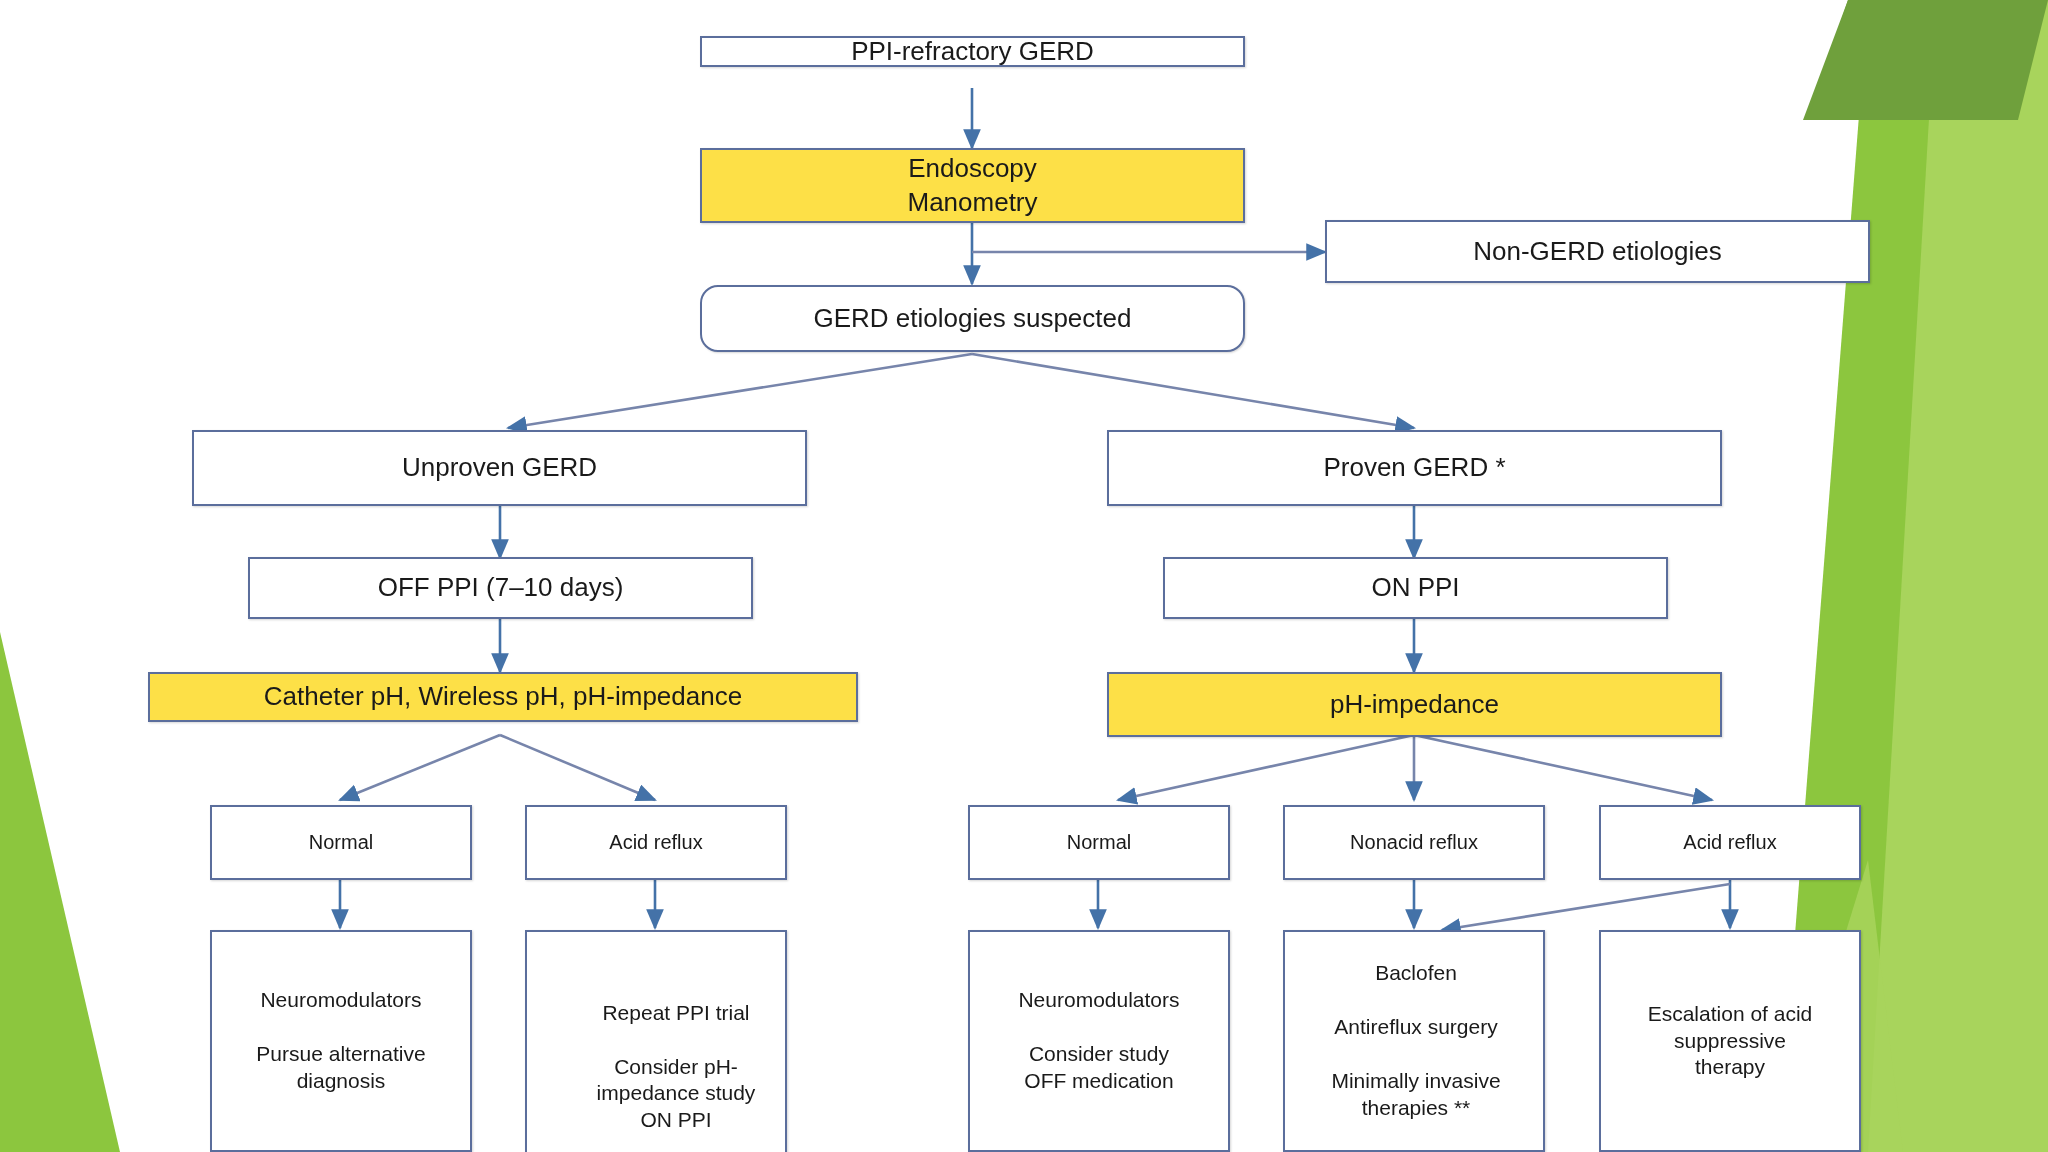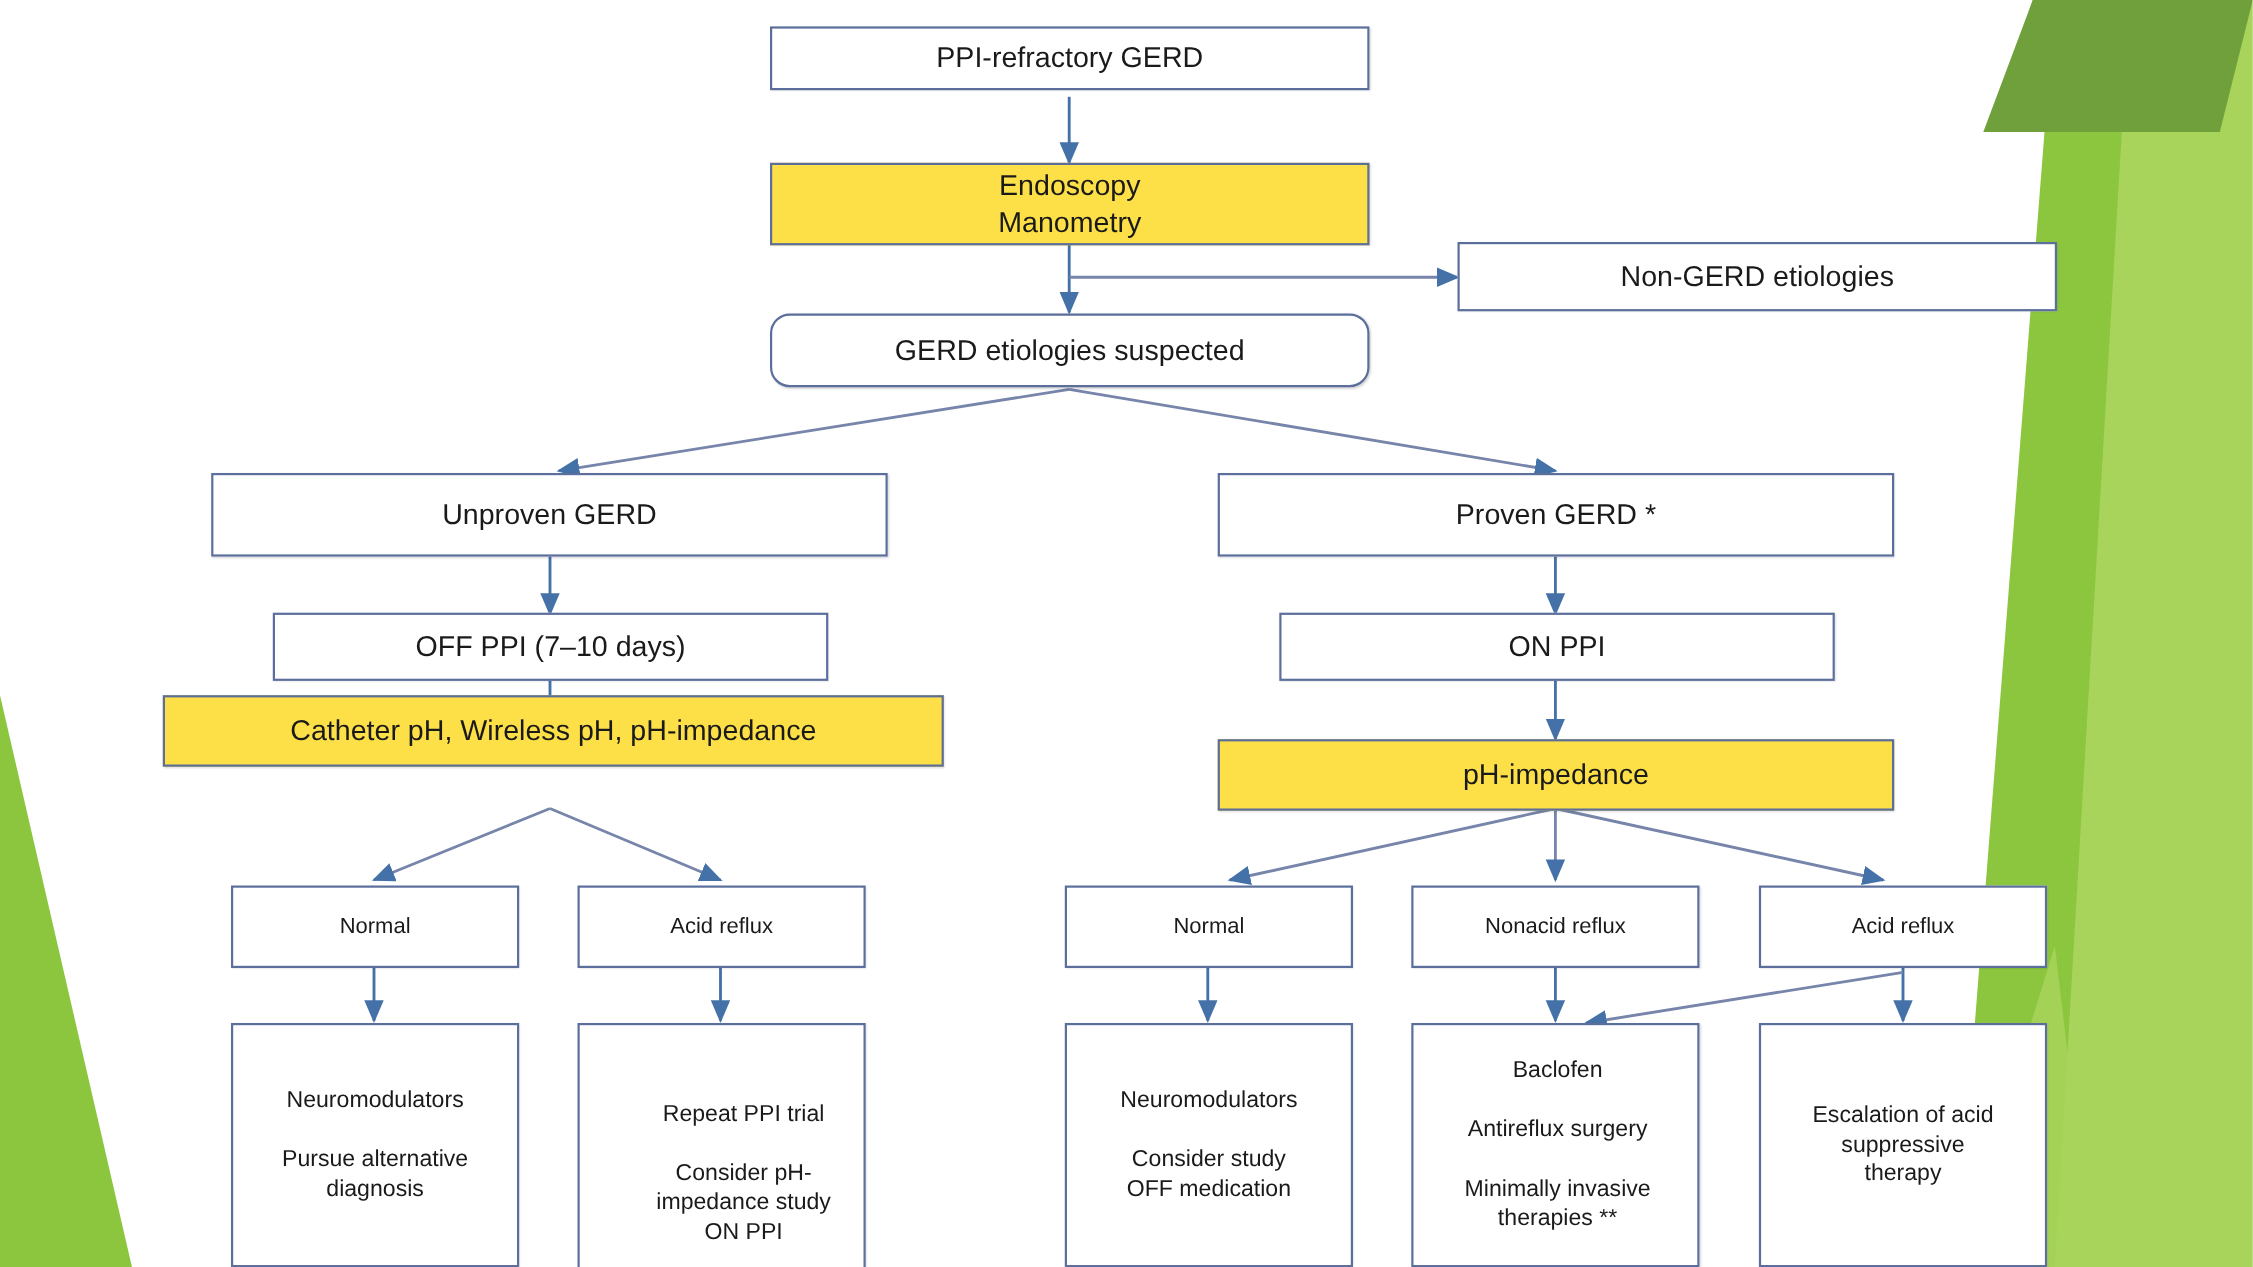--- a/index.html
+++ b/index.html
@@ -111,21 +111,21 @@
       <line x1="1098" y1="880" x2="1098" y2="928" marker-end="url(#ah)"></line>
       <line x1="1414" y1="880" x2="1414" y2="928" marker-end="url(#ah)"></line>
       <line x1="1730" y1="880" x2="1730" y2="928" marker-end="url(#ah)"></line>
 
       <path d="M1730,884 L1442,930" stroke="#7785ab" marker-end="url(#ah)"></path>
     </g>
   </svg>
 
   <div id="chart-layer">
 
-    <div class="node fs-xl" style="left:700px; top:24px; width:545px; height:58px;">
+    <div class="node fs-xl" style="left:700px; top:36px; width:545px; height:31px;">
       <span class="txt">PPI-refractory GERD</span>
     </div>
 
     <div class="node shaded fs-xl" style="left:700px; top:148px; width:545px; height:75px;">
       <span class="txt">Endoscopy
 Manometry</span>
     </div>
 
     <div class="node fs-xl" style="left:1325px; top:220px; width:545px; height:63px;">
       <span class="txt">Non-GERD etiologies</span>
@@ -144,21 +144,21 @@
     </div>
 
     <div class="node fs-xl" style="left:248px; top:557px; width:505px; height:62px;justify-content:center;">
       <span class="txt">OFF PPI (7–10 days)</span>
     </div>
 
     <div class="node fs-xl" style="left:1163px; top:557px; width:505px; height:62px;">
       <span class="txt">ON PPI</span>
     </div>
 
-    <div class="node shaded fs-xl" style="left:148px; top:632px; width:710px; height:65px;">
+    <div class="node shaded fs-xl" style="left:148px; top:672px; width:710px; height:50px;">
       <span class="txt">Catheter pH, Wireless pH, pH-impedance</span>
     </div>
 
     <div class="node shaded fs-xl" style="left:1107px; top:672px; width:615px; height:65px;">
       <span class="txt">pH-impedance</span>
     </div>
 
     <div class="node fs-lg" style="left:210px; top:805px; width:262px; height:75px;">
       <span class="txt">Normal</span>
     </div>

